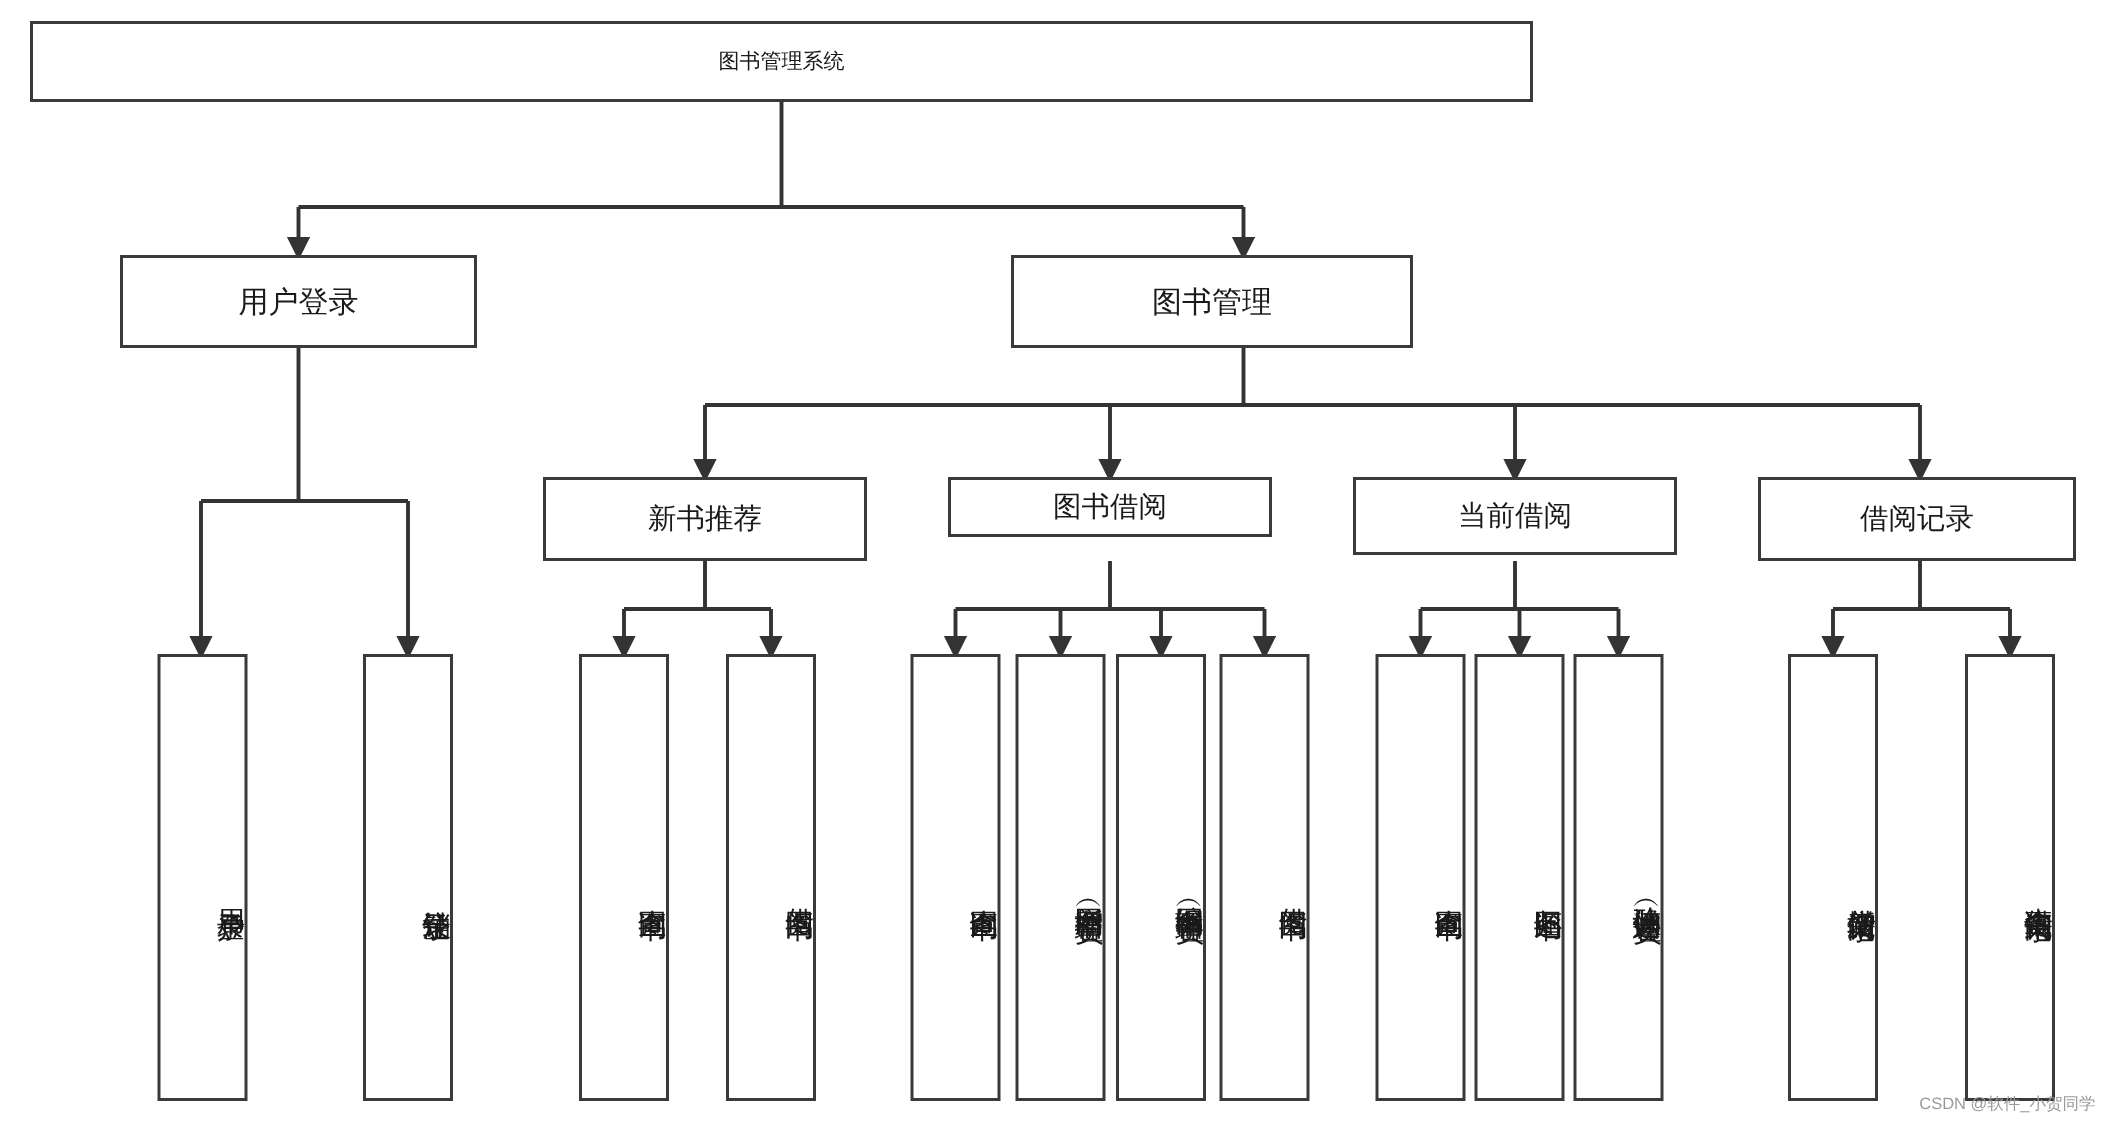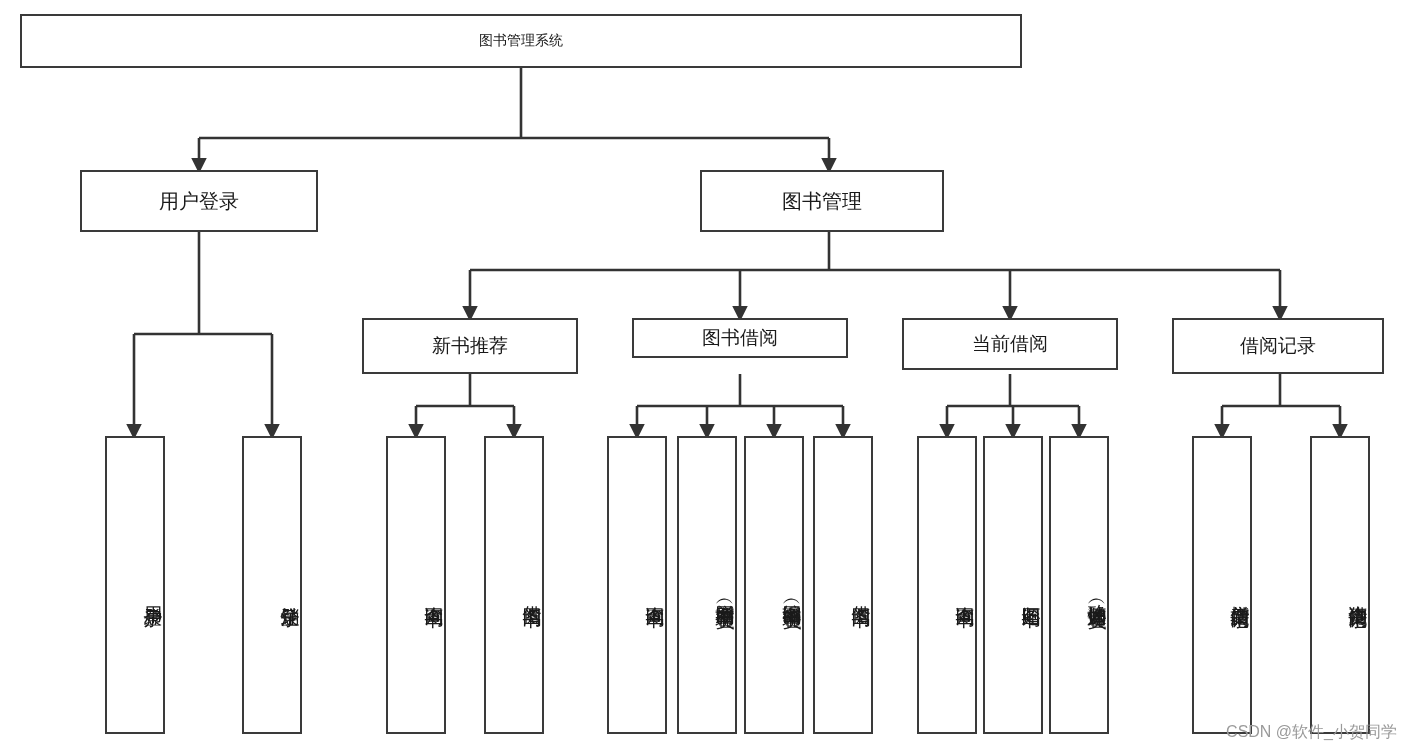--- a/index.html
+++ b/index.html
@@ -58,21 +58,21 @@
     justify-content: center;
   }
   .node-label {
     display: block;
     white-space: nowrap;
   }
   #watermark {
     position: absolute;
     right: 8px;
     bottom: 4px;
-    font-size: 16px;
+    font-size: 11px;
     color: #9a9a9a;
     z-index: 5;
     white-space: nowrap;
   }
 </style>
 </head>
 <body>
 
 <div id="canvas">
 
@@ -120,21 +120,21 @@
   </svg>
 
   <div class="node root" id="n-root" style="left: 20px; top: 14px; width: 1002px; height: 54px;">
     <span class="node-label">图书管理系统</span>
   </div>
 
   <div id="level2-layer">
       <div class="node lvl2" style="left: 80px; top: 170px; width: 238px; height: 62px;">
         <span class="node-label">用户登录</span>
       </div>
-      <div class="node lvl2" style="left: 700px; top: 170px; width: 244px; height: 62px;">
+      <div class="node lvl2" style="left: 674px; top: 170px; width: 268px; height: 62px;">
         <span class="node-label">图书管理</span>
       </div>
     </div>
   <div id="level3-layer">
       <div class="node lvl3" style="left: 362px; top: 318px; width: 216px; height: 56px;">
         <span class="node-label">新书推荐</span>
       </div>
       <div class="node lvl3" style="left: 632px; top: 318px; width: 216px; height: 40px;">
         <span class="node-label">图书借阅</span>
       </div>

